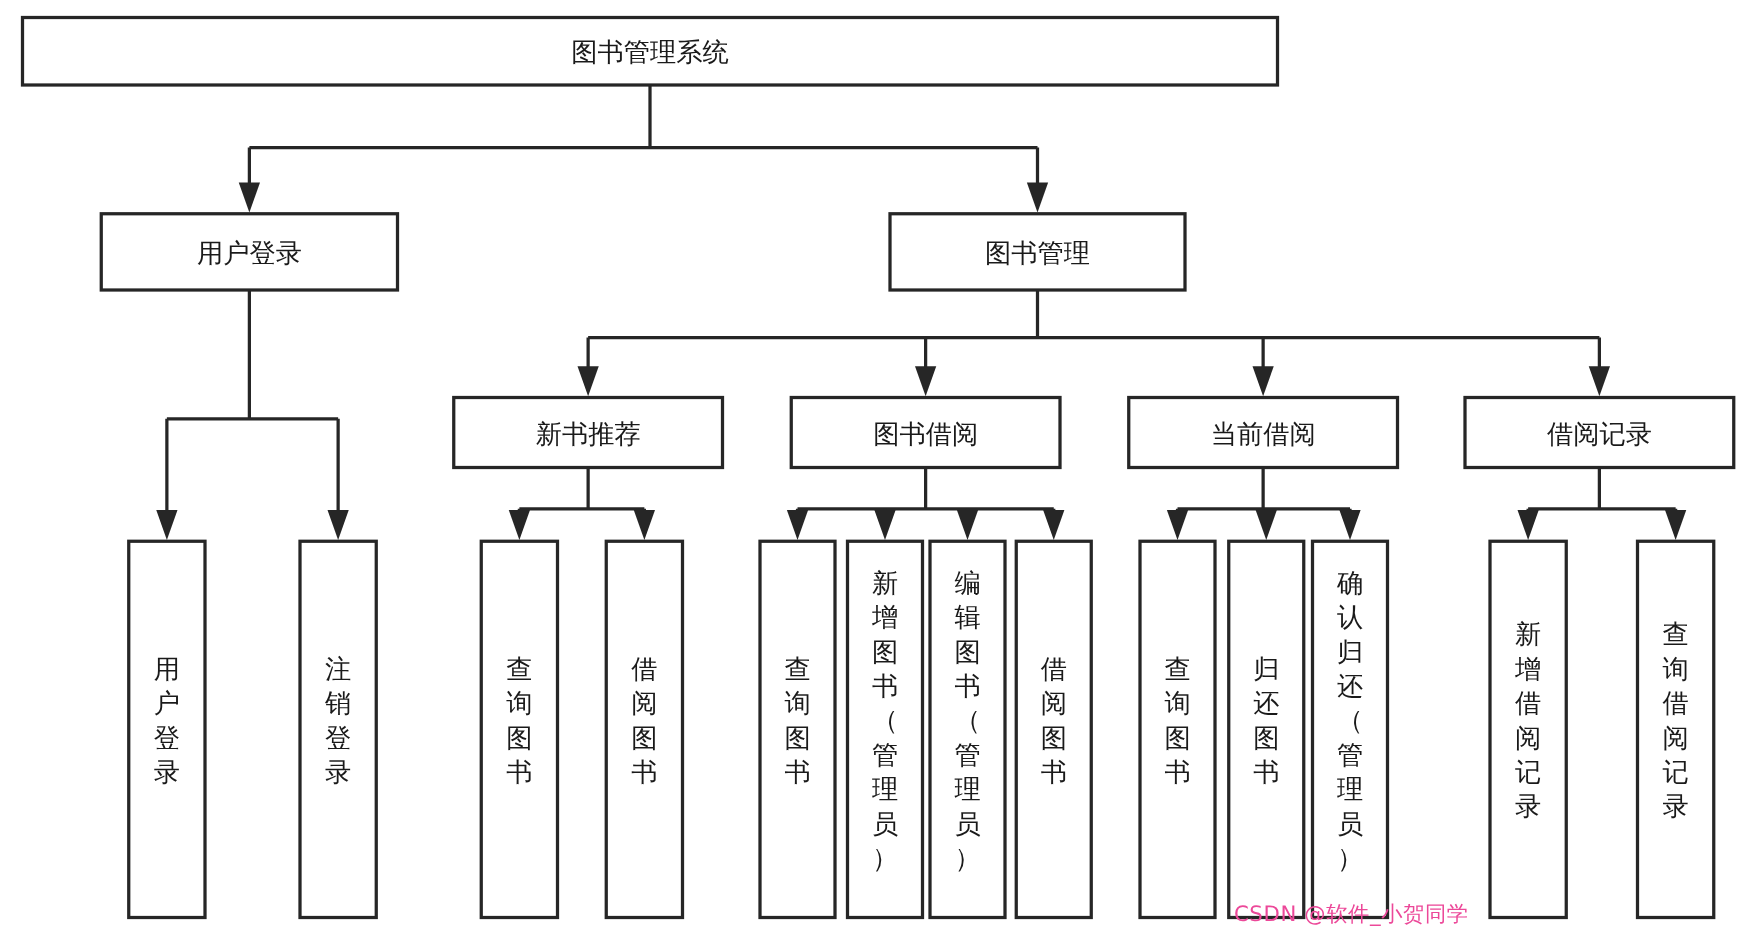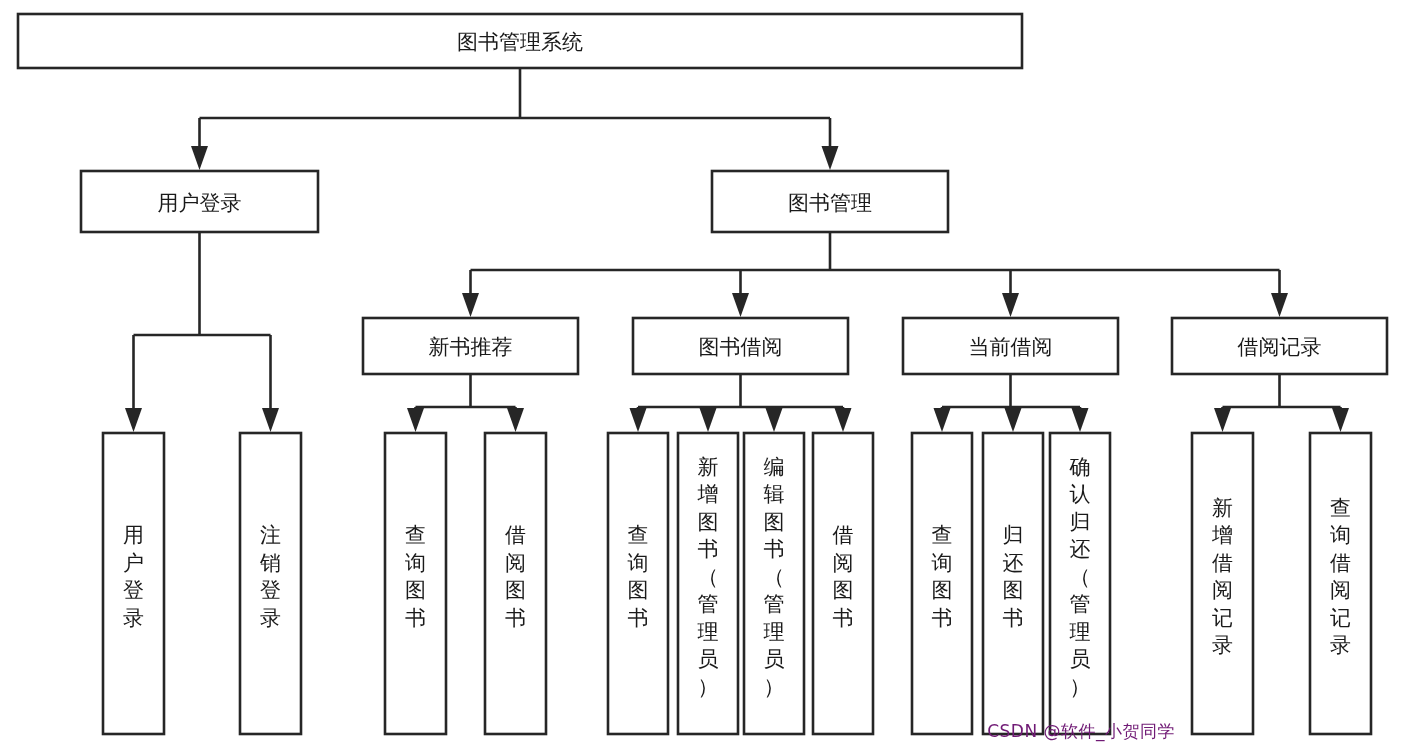--- a/index.html
+++ b/index.html
@@ -55,21 +55,21 @@
     font-size: 21px;
     fill: #1a1a1a;
     text-anchor: middle;
   }
   .watermark {
     position: absolute;
     right: 8px;
     bottom: 4px;
     font-family: "DejaVu Sans", "Liberation Sans", sans-serif;
     font-size: 17px;
-    color: #701a75;
+    color: #ec4899;
     letter-spacing: 0.5px;
     white-space: nowrap;
     user-select: none;
   }
 </style>
 </head>
 <body>
 
 <div id="diagram-root">
 

